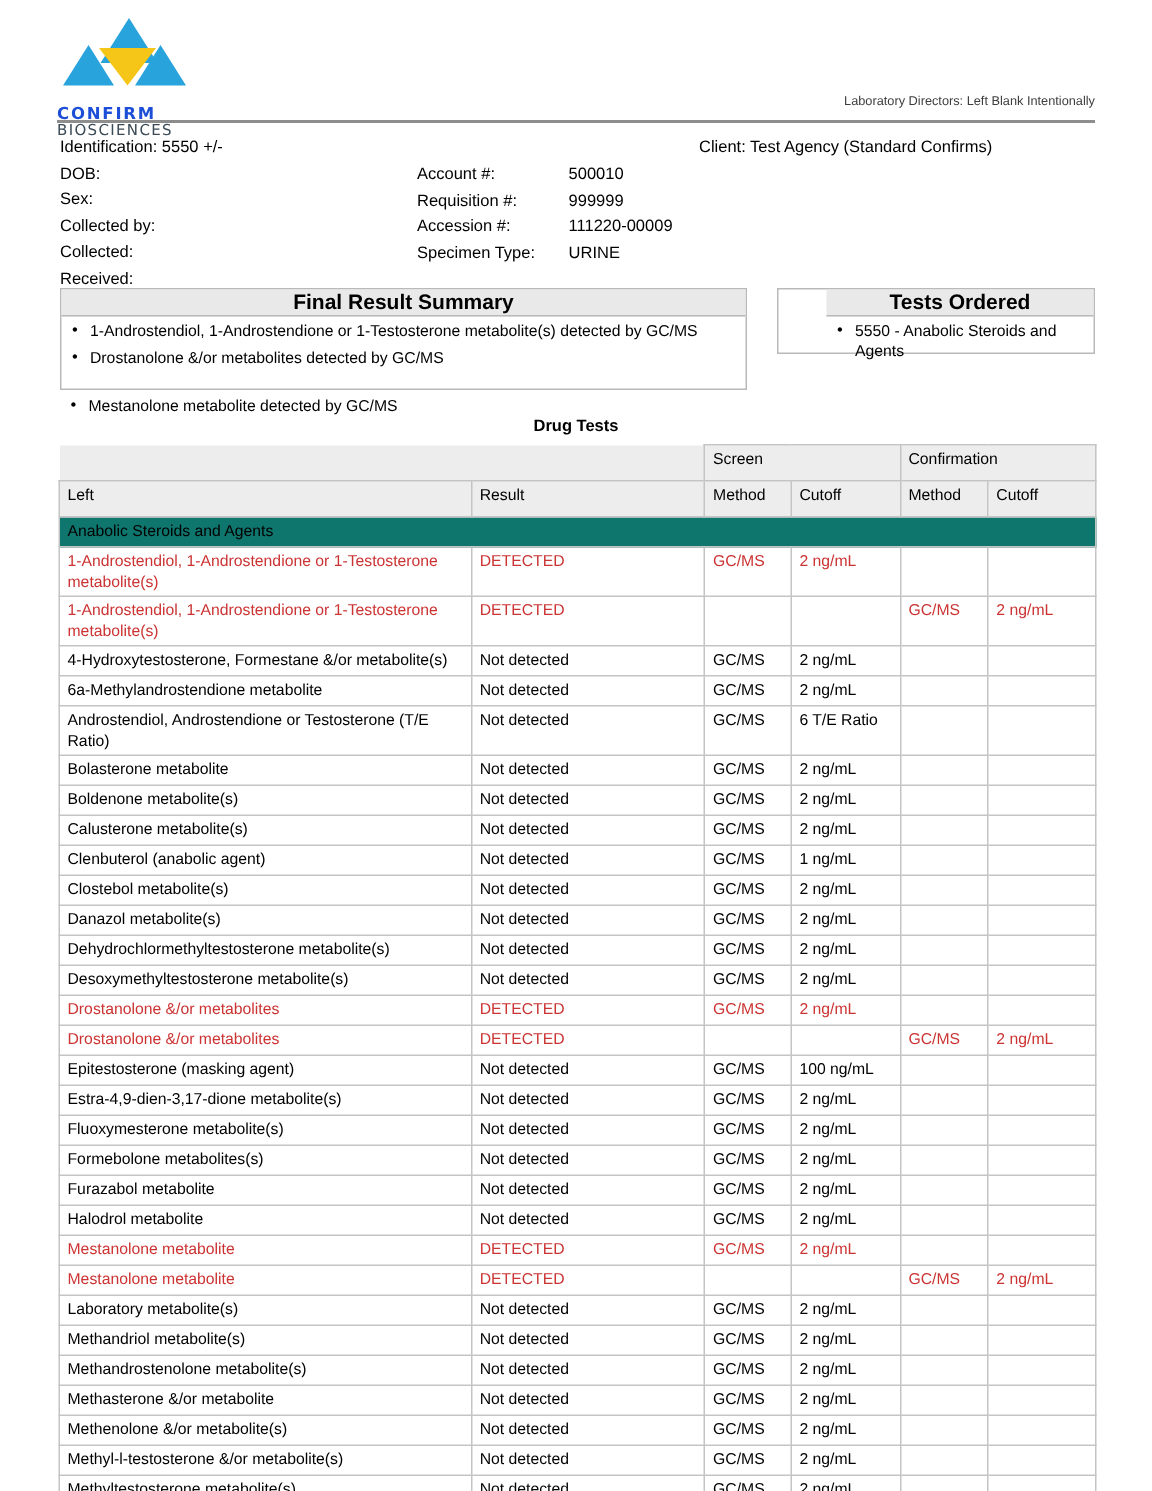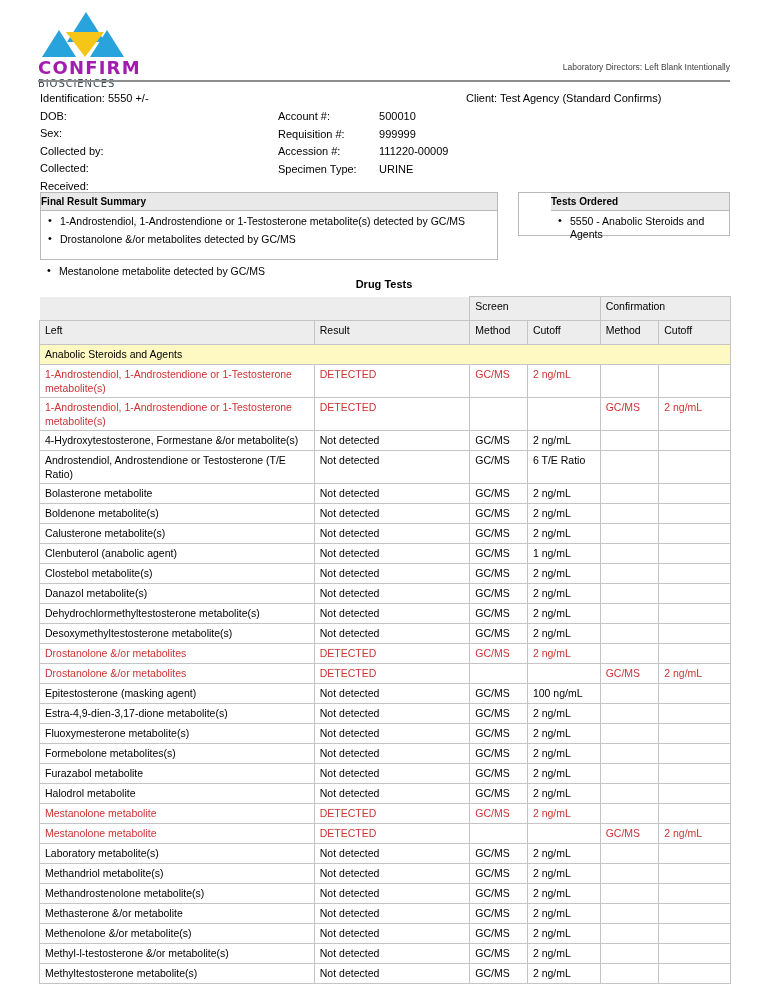--- a/index.html
+++ b/index.html
@@ -71,25 +71,25 @@
   .tri-down {
     left: 26px;
     top: 20px;
     border-left: 19px solid transparent;
     border-right: 19px solid transparent;
     border-top: 25px solid #f5c518;
   }
   .logo-word {
     font-family: "DejaVu Sans", sans-serif;
     font-weight: bold;
-    font-size: 18px;
+    font-size: 11px;
     letter-spacing: 1.2px;
-    color: #a21caf;
+    color: #1d4ed8;
     line-height: 1;
-    margin-top: 1px;
+    margin-top: 12px;
   }
   .logo-sub {
     font-family: "DejaVu Sans", sans-serif;
     font-size: 10px;
     letter-spacing: 0.9px;
     color: #3a4a56;
     line-height: 1;
     margin-top: 2px;
   }
   .lab-directors {
@@ -171,23 +171,23 @@
   .box-tests {
     left: 480px;
     top: 0;
     width: 212px;
     height: 44px;
     padding-left: 32px;
   }
   .box-title {
     background: #e9e9e9;
     border-bottom: 1px solid #b9b9b9;
-    text-align: left;
+    text-align: center;
     font-weight: bold;
-    font-size: 10px;
+    font-size: 14px;
     line-height: 17px;
     height: 17px;
   }
   .box-body {
     padding: 4px 6px 0 6px;
   }
   .blist {
     list-style: none;
     margin: 0;
     padding: 0;
@@ -252,21 +252,21 @@
     background: #ededed;
     font-weight: bold;
     height: 19px;
     line-height: 15px;
   }
   .col-head td {
     height: 19px;
   }
   .sect-row td {
     font-weight: bold;
-    background: #fef9c3;
+    background: #0f766e;
     height: 18px;
   }
   .dt tbody tr td {
     height: 15px;
     line-height: 14px;
   }
   td.drug   { width: 272px; }
   td.result { width: 154px; }
   td.smeth  { width: 57px; }
   td.scut   { width: 72px; }
@@ -427,20 +427,28 @@
         </tr>
         <tr>
           <td class="drug ind1 wrapname">4-Hydroxytestosterone, Formestane &amp;/or metabolite(s)</td>
           <td class="result">Not detected</td>
           <td class="smeth">GC/MS</td>
           <td class="scut">2 ng/mL</td>
           <td class="cmeth"></td>
           <td class="ccut"></td>
         </tr>
         <tr>
+          <td class="drug ind1 wrapname">6a-Methylandrostendione metabolite</td>
+          <td class="result">Not detected</td>
+          <td class="smeth">GC/MS</td>
+          <td class="scut">2 ng/mL</td>
+          <td class="cmeth"></td>
+          <td class="ccut"></td>
+        </tr>
+        <tr>
           <td class="drug ind1 wrapname">Androstendiol, Androstendione or Testosterone (T/E Ratio)</td>
           <td class="result">Not detected</td>
           <td class="smeth">GC/MS</td>
           <td class="scut">6 T/E Ratio</td>
           <td class="cmeth"></td>
           <td class="ccut"></td>
         </tr>
         <tr>
           <td class="drug ind1 wrapname">Bolasterone metabolite</td>
           <td class="result">Not detected</td>

